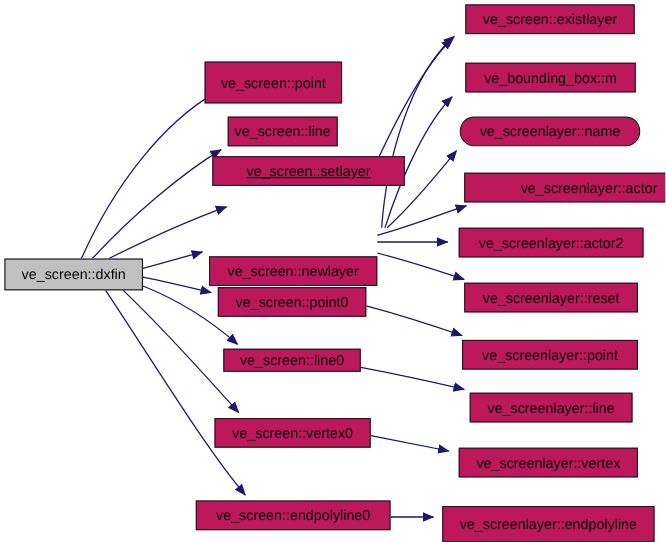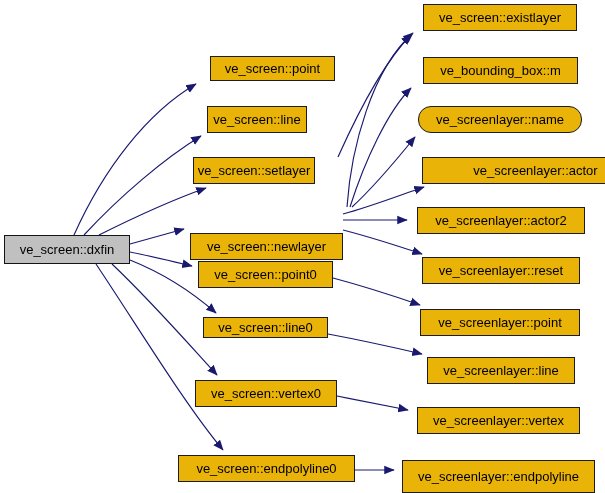--- a/index.html
+++ b/index.html
@@ -12,21 +12,21 @@
     overflow: hidden;
   }
   #edge-layer {
     position: absolute;
     left: 0; top: 0;
     width: 605px; height: 493px;
   }
   .node {
     position: absolute;
     box-sizing: border-box;
-    background: #eab308;
+    background: #be185d;
     border: 1px solid #1c1c1c;
     color: #000000;
     font-size: 13px;
     line-height: 1;
     display: flex;
     align-items: center;
     justify-content: center;
     white-space: nowrap;
     cursor: pointer;
   }
@@ -67,23 +67,23 @@
         <path d="M343,220 L407,220" class="edge" stroke="#191970" marker-end="url(#arrowhead)"></path>
         <path d="M343,230 C370,237 398,246 422,254" class="edge" stroke="#191970" marker-end="url(#arrowhead)"></path>
         <path d="M333,278 C363,286 394,296 420,305" class="edge" stroke="#191970" marker-end="url(#arrowhead)"></path>
         <path d="M328,334 C360,340 392,347 422,354" class="edge" stroke="#191970" marker-end="url(#arrowhead)"></path>
         <path d="M337,396 C362,401 388,406 408,410" class="edge" stroke="#191970" marker-end="url(#arrowhead)"></path>
         <path d="M355,470 L394,470" class="edge" stroke="#191970" marker-end="url(#arrowhead)"></path>
       </g>
   </svg>
   <div id="node-layer">
       <div class="node root" style="left: 4px; top: 235px; width: 126px; height: 29px;">ve_screen::dxfin</div>
-      <div class="node" style="left: 210px; top: 56px; width: 125px; height: 25px;">ve_screen::point</div>
+      <div class="node" style="left: 186px; top: 56px; width: 125px; height: 38px;">ve_screen::point</div>
       <div class="node" style="left: 207px; top: 106px; width: 100px; height: 27px;">ve_screen::line</div>
-      <div class="node" style="left: 193px; top: 157px; width: 122px; height: 27px;">ve_screen::setlayer</div>
+      <div class="node" style="left: 193px; top: 142px; width: 175px; height: 27px; text-decoration: underline;">ve_screen::setlayer</div>
       <div class="node" style="left: 190px; top: 207px; width: 153px; height: 27px; margin-top: 26px;">ve_screen::newlayer</div>
       <div class="node" style="left: 198px; top: 261px; width: 135px; height: 27px;">ve_screen::point0</div>
       <div class="node" style="left: 203px; top: 317px; width: 125px; height: 21px;">ve_screen::line0</div>
       <div class="node" style="left: 195px; top: 380px; width: 142px; height: 27px;">ve_screen::vertex0</div>
       <div class="node" style="left: 178px; top: 455px; width: 177px; height: 27px;">ve_screen::endpolyline0</div>
       <div class="node" style="left: 423px; top: 4px; width: 154px; height: 27px;">ve_screen::existlayer</div>
       <div class="node" style="left: 423px; top: 57px; width: 155px; height: 27px;">ve_bounding_box::m</div>
       <div class="node" style="left: 418px; top: 106px; width: 164px; height: 27px; border-radius: 13px;">ve_screenlayer::name</div>
       <div class="node" style="left: 422px; top: 157px; width: 187px; height: 27px; padding-left: 40px;">ve_screenlayer::actor</div>
       <div class="node" style="left: 417px; top: 207px; width: 168px; height: 27px;">ve_screenlayer::actor2</div>

